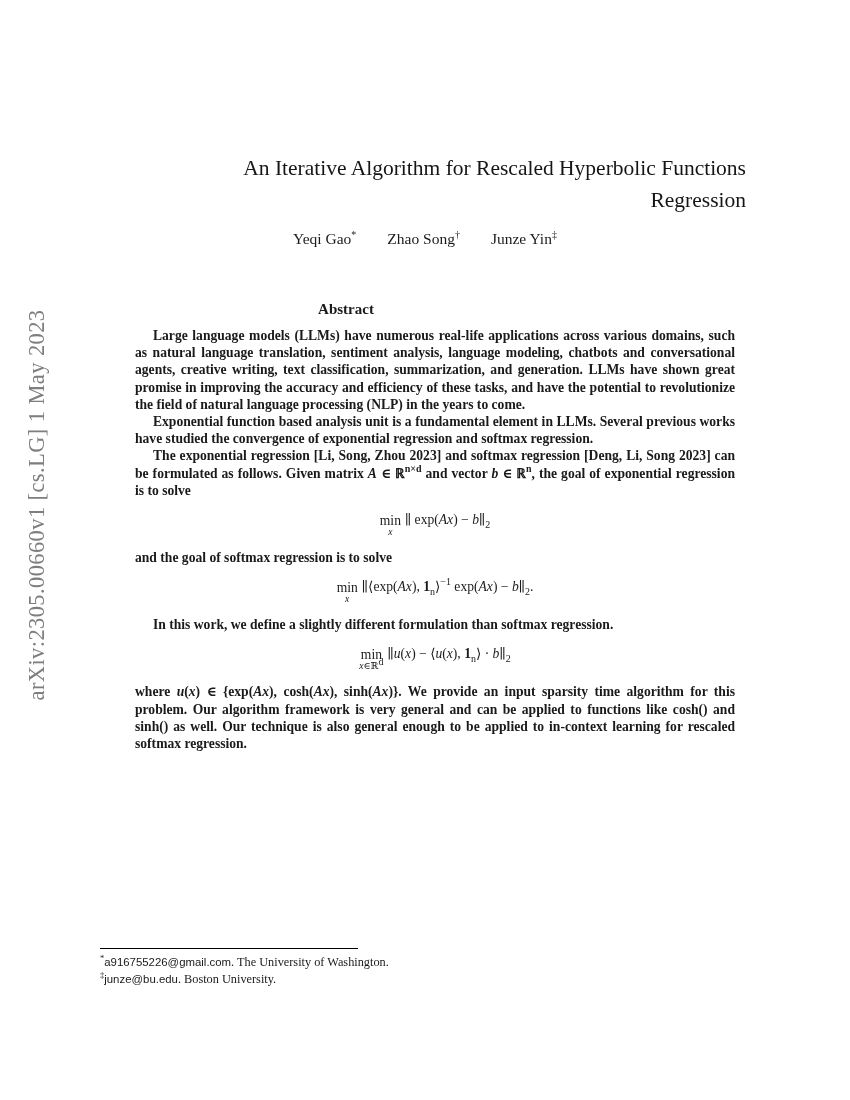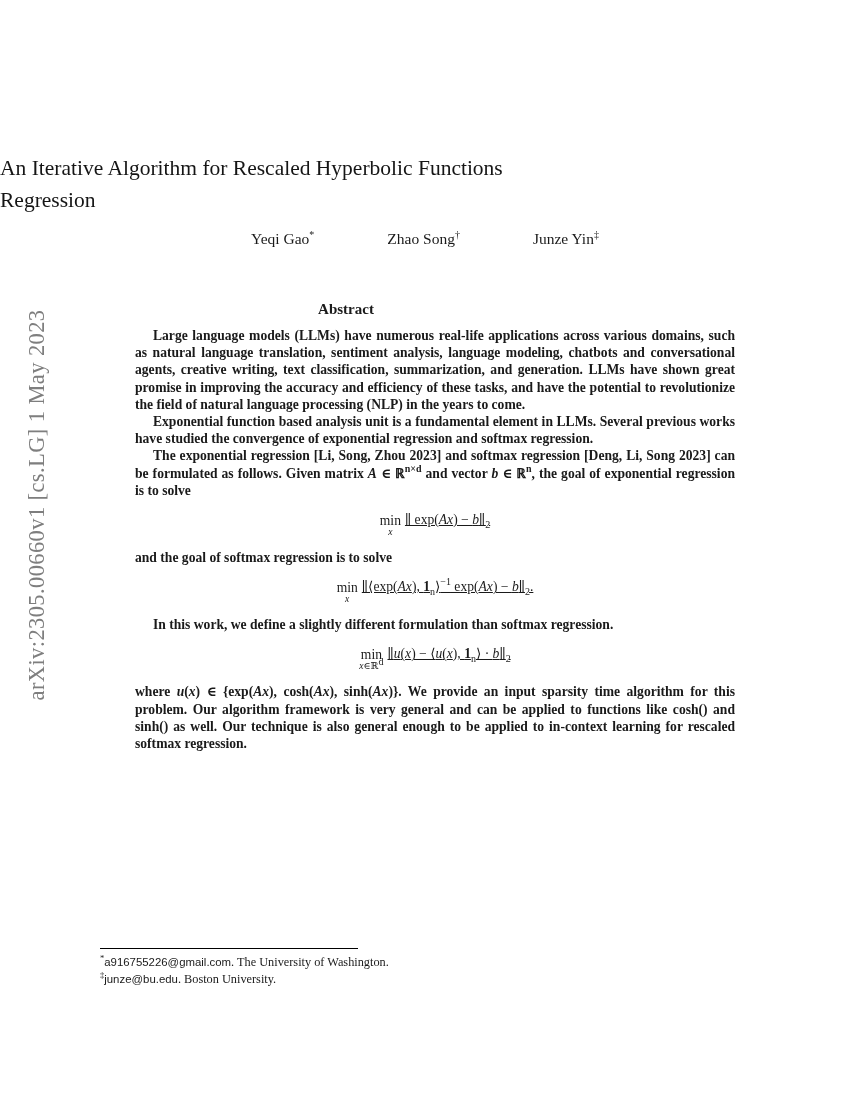--- a/index.html
+++ b/index.html
@@ -12,44 +12,44 @@
 
   .arxiv-watermark{
     position:absolute;left:37px;top:505px;
     transform:translate(-50%,-50%) rotate(-90deg);
     white-space:nowrap;
     font-size:22.5px;letter-spacing:.4px;color:#7e7e7e;
   }
 
   .paper-title{
     position:absolute;top:152px;left:0;width:746px;
-    text-align:left;font-size:21.5px;line-height:32px;color:#151515;
+    text-align:right;font-size:21.5px;line-height:32px;color:#151515;
   }
 
   .authors-row{
     position:absolute;top:230px;left:0;width:850px;
-    display:flex;justify-content:center;gap:73px;
+    display:flex;justify-content:center;gap:31px;
     font-size:15.5px;
   }
   .author sup{font-size:10px;line-height:0;}
 
   .abstract-heading{
     position:absolute;top:301px;left:0;width:692px;
     text-align:center;font-weight:bold;font-size:15px;
   }
 
   .abstract-body{
     position:absolute;top:327px;left:135px;width:600px;
     font-size:13.6px;line-height:17.2px;text-align:justify;
   }
   .para{margin:0;font-weight:bold;}
   .para.indent{text-indent:18px;}
 
   .formula{
-    text-align:center;margin:12px 0 12px 0;line-height:17px;text-decoration:underline;
+    text-align:center;margin:12px 0 12px 0;line-height:17px;
   }
   .minwrap{
     display:inline-block;text-align:center;vertical-align:-11px;margin-right:4px;
   }
   .minop{display:block;line-height:15px;}
   .minsub{display:block;font-size:9.5px;line-height:9px;}
   .minsub sup{font-size:7.5px;}
   .mi{font-style:italic;}
   .mb{font-weight:700;}
   .abstract-body sub, .abstract-body sup{font-size:10px;line-height:0;}

